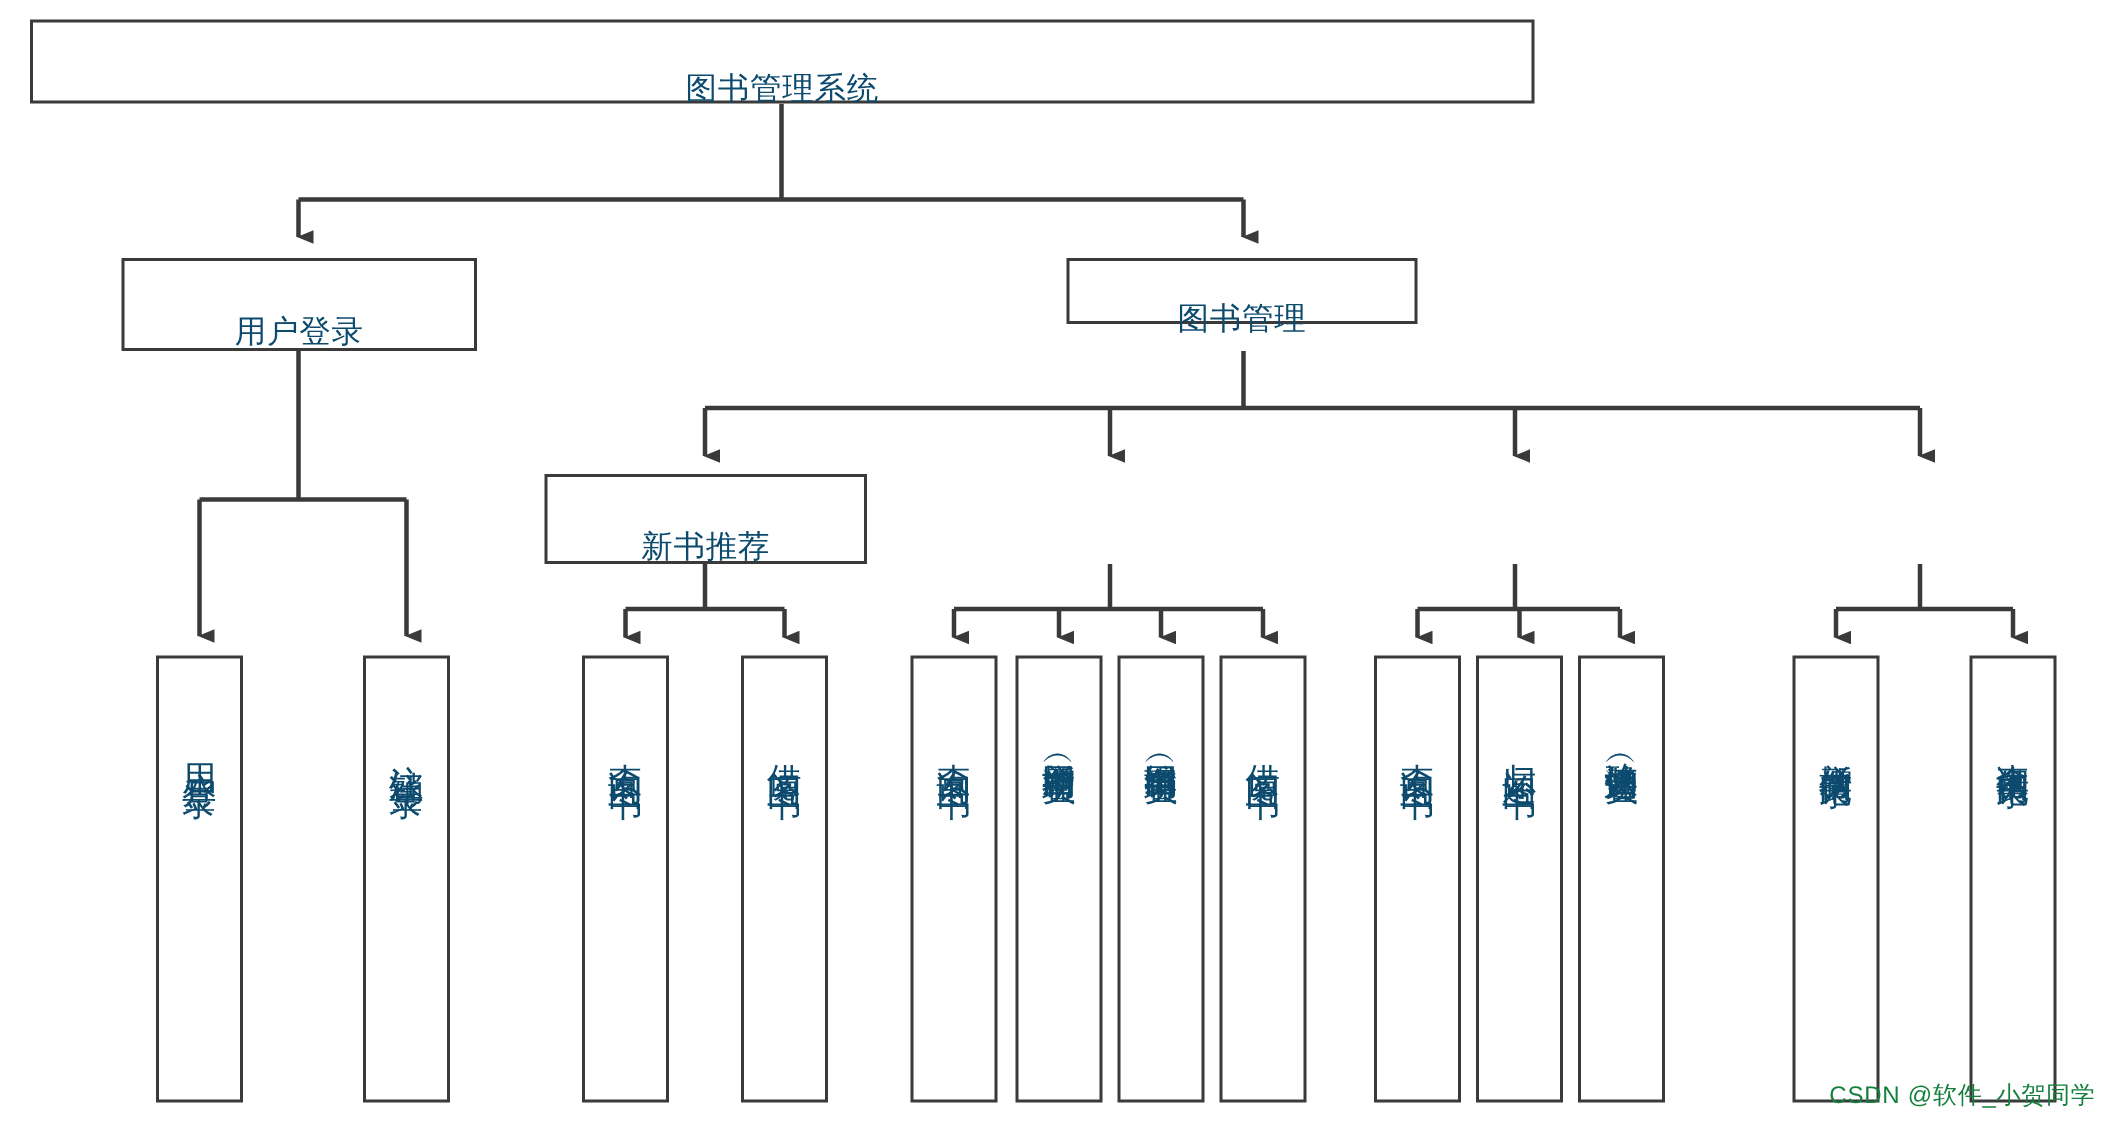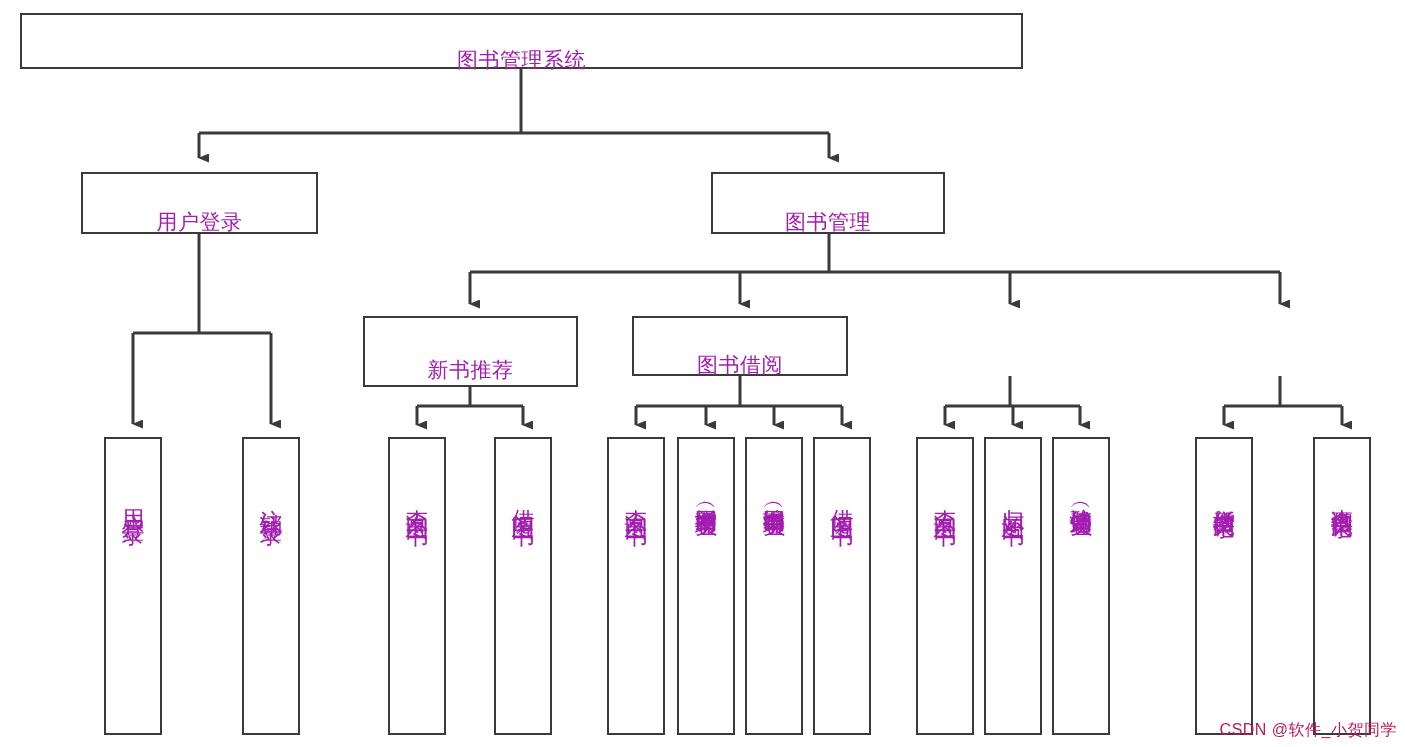--- a/index.html
+++ b/index.html
@@ -32,21 +32,21 @@
     position: absolute;
     box-sizing: border-box;
     background: #ffffff;
     border: 2px solid #3a3a3a;
     display: flex;
     align-items: center;
     justify-content: center;
     color: #222222;
   }
   .node .label {
-    color: #a21caf;
+    color: #0c4a6e;
     line-height: 1.08;
     text-align: center;
     white-space: nowrap;
     margin-top: 38px;
   }
   .node.horizontal .label {
     writing-mode: horizontal-tb;
     font-size: 21px;
     letter-spacing: 0.5px;
   }
@@ -67,21 +67,21 @@
   }
   .node.vertical.long .label {
     letter-spacing: 1px;
     font-size: 22px;
   }
   #watermark {
     position: absolute;
     right: 8px;
     bottom: 6px;
     font-size: 16px;
-    color: #be185d;
+    color: #15803d;
     letter-spacing: 0.5px;
     white-space: nowrap;
   }
 </style>
 </head>
 <body>
 
 <div id="diagram-root">
 
   <svg class="edges" viewBox="0 0 1405 747">
@@ -134,29 +134,26 @@
     </g>
   </svg>
 
   <div class="node horizontal" style="left:20px; top:13px; width:1003px; height:56px;">
     <span class="label">图书管理系统</span>
   </div>
 
   <div class="node horizontal" style="left:81px; top:172px; width:237px; height:62px;">
     <span class="label">用户登录</span>
   </div>
-  <div class="node horizontal" style="left:711px; top:172px; width:234px; height:62px;">
+  <div class="node horizontal" style="left:711px; top:172px; width:234px; height:44px;">
     <span class="label">图书管理</span>
   </div>
 
-  <div class="node horizontal" style="left:363px; top:316px; width:215px; height:71px;">
+  <div class="node horizontal" style="left:363px; top:316px; width:215px; height:60px;">
     <span class="label">新书推荐</span>
-  </div>
-  <div class="node horizontal" style="left:632px; top:316px; width:216px; height:60px;">
-    <span class="label">图书借阅</span>
   </div>
 
   <div class="node vertical" style="left:104px; top:437px; width:58px; height:298px;">
     <span class="label">用户登录</span>
   </div>
   <div class="node vertical" style="left:242px; top:437px; width:58px; height:298px;">
     <span class="label">注销登录</span>
   </div>
 
   <div class="node vertical" style="left:388px; top:437px; width:58px; height:298px;">

